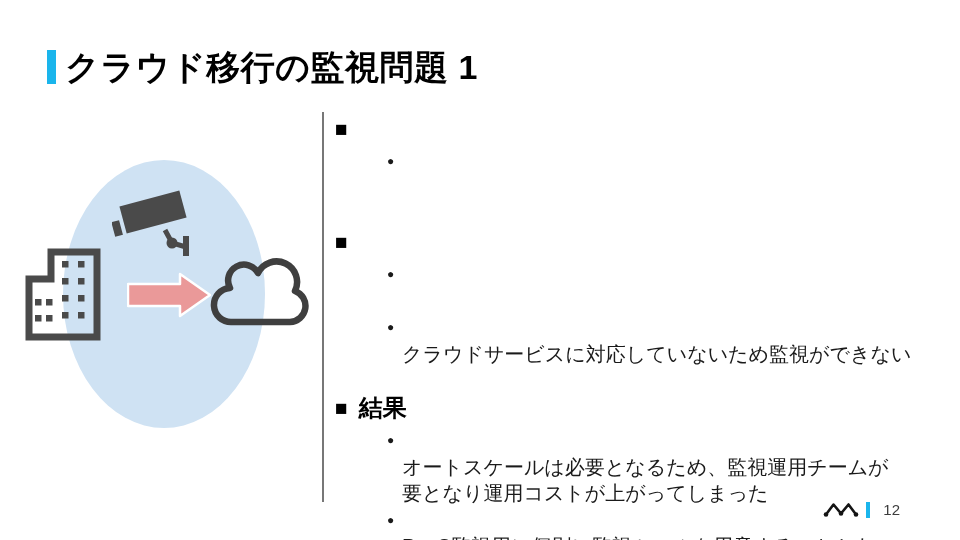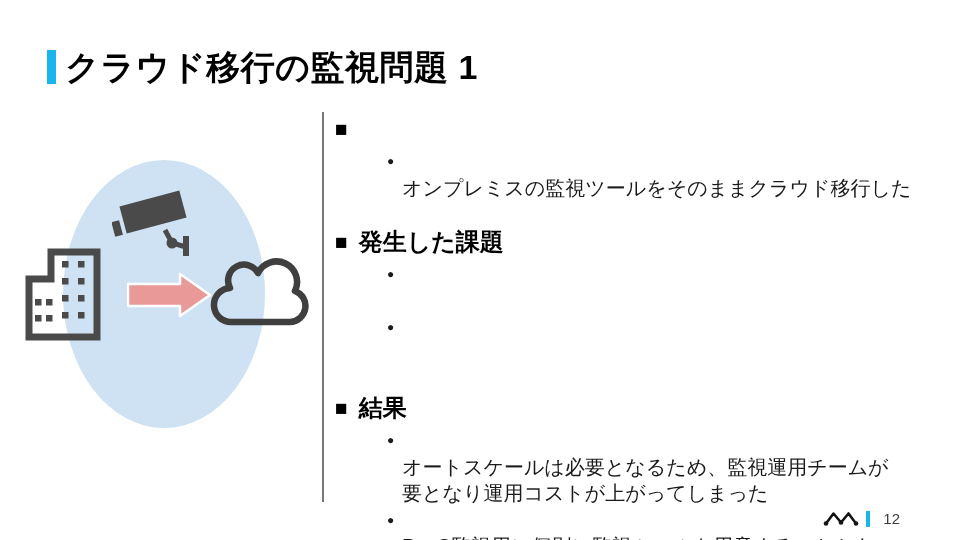--- a/index.html
+++ b/index.html
@@ -18,21 +18,21 @@
   .divider{position:absolute;left:322px;top:112px;width:1.5px;height:390px;background:#777;z-index:3;}
   
   .content{position:absolute;left:335px;top:114px;width:606px;z-index:4;}
   .section{margin:0 0 26px 0;}
   .sec-head{display:flex;align-items:center;font-size:24px;font-weight:bold;color:#000;line-height:30px;}
   .sq{font-size:21px;margin-right:11px;line-height:30px;color:#000;}
   .bullets{margin-top:4px;}
   .bullet{position:relative;padding-left:67px;font-size:20px;line-height:26.5px;color:#1a1a1a;white-space:pre-line;}
   .dot{position:absolute;left:52px;top:0;font-size:12px;line-height:26.5px;color:#1a1a1a;}
   
-  .footer{position:absolute;right:36px;bottom:13px;display:flex;align-items:center;z-index:5;}
+  .footer{position:absolute;right:36px;bottom:22px;display:flex;align-items:center;z-index:5;}
   .logo-svg{display:block;margin-right:7px;}
   .footer-bar{width:4px;height:16px;background:#1ab5ec;margin-right:13px;}
   .page-num{font-size:15px;color:#3d3d3d;line-height:16px;}
 </style>
 </head>
 <body>
 
 <div class="slide">
 
   <div class="title-wrap">
@@ -89,36 +89,35 @@
   <div class="divider"></div>
 
   <div class="content">
 
     <div class="section">
       <div class="sec-head">
         <span class="sq">■</span>
       </div>
       <div class="bullets">
         <div class="bullet">
-          <span class="dot">●</span><span>オンプレミスの監視ツールをそのままクラウド移行した</span>
+          <span class="dot">●</span>
         </div>
       </div>
     </div>
 
     <div class="section">
       <div class="sec-head">
         <span class="sq">■</span>
-        <span>発生した課題</span>
       </div>
       <div class="bullets">
         <div class="bullet">
           <span class="dot">●</span>
         </div>
         <div class="bullet">
-          <span class="dot">●</span>
+          <span class="dot">●</span><span>クラウドサービスに対応していないため監視ができない</span>
         </div>
       </div>
     </div>
 
     <div class="section">
       <div class="sec-head">
         <span class="sq">■</span>
         <span>結果</span>
       </div>
       <div class="bullets">

